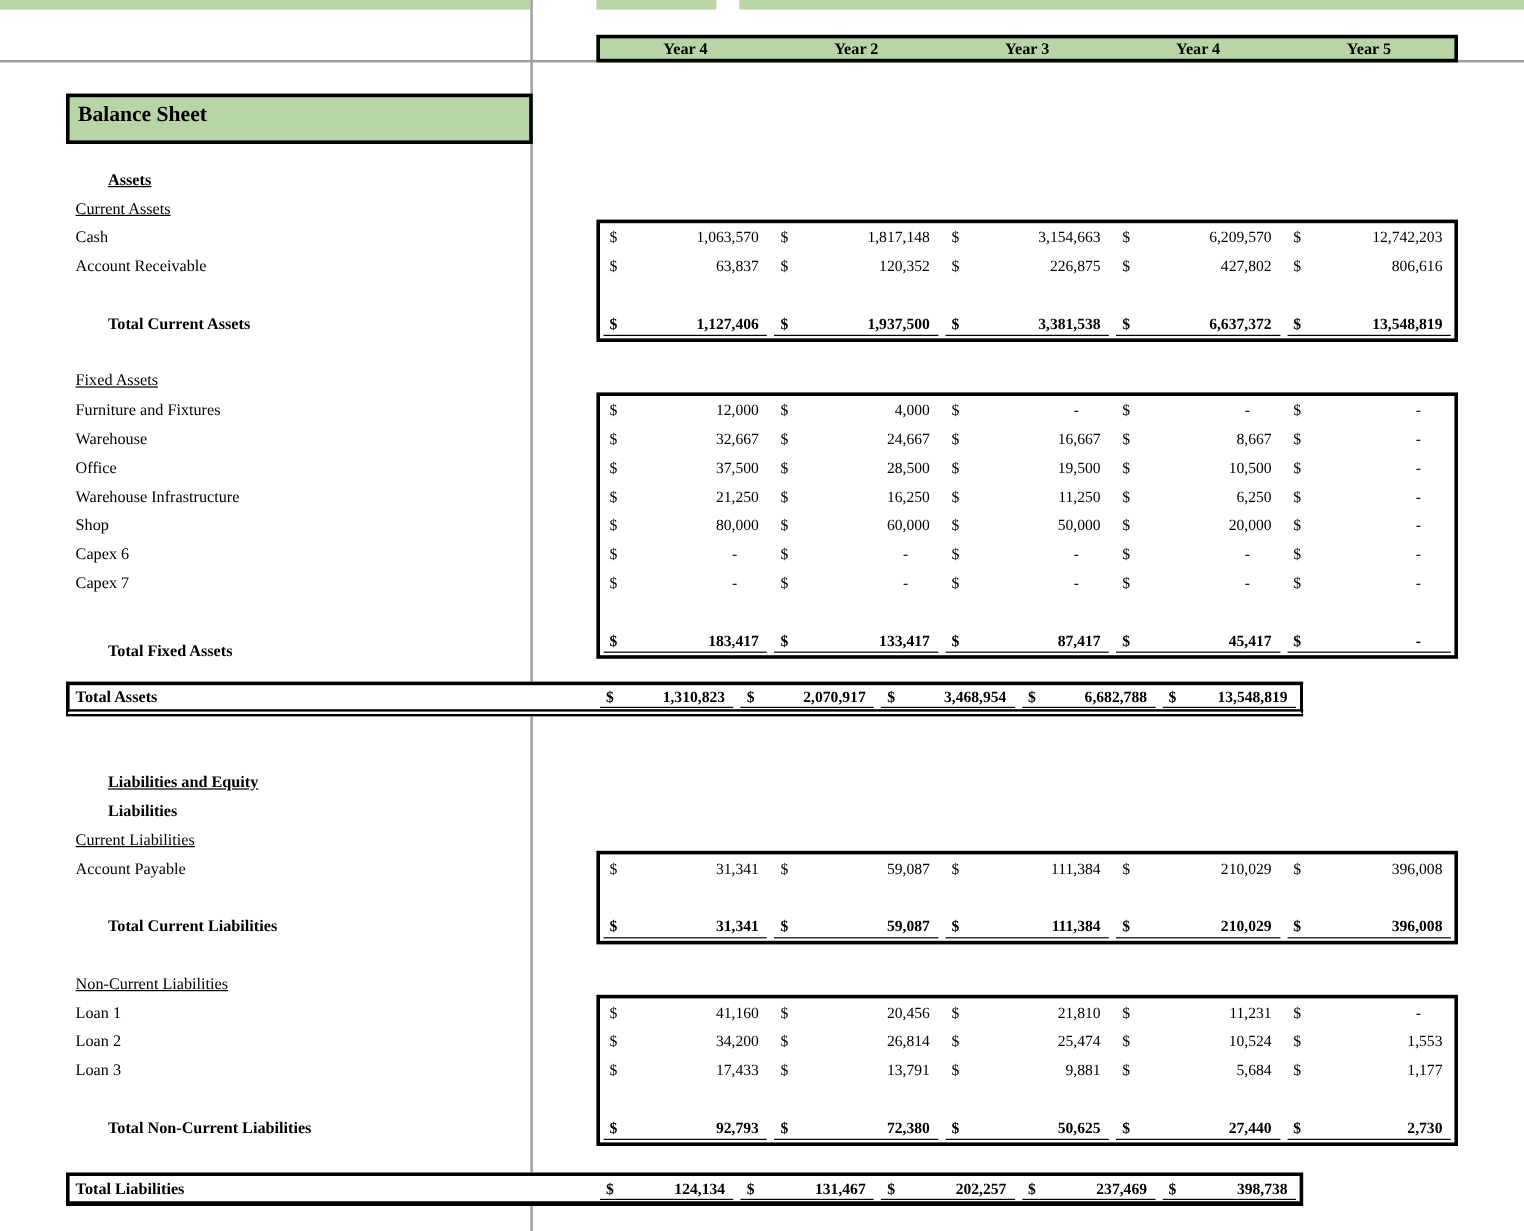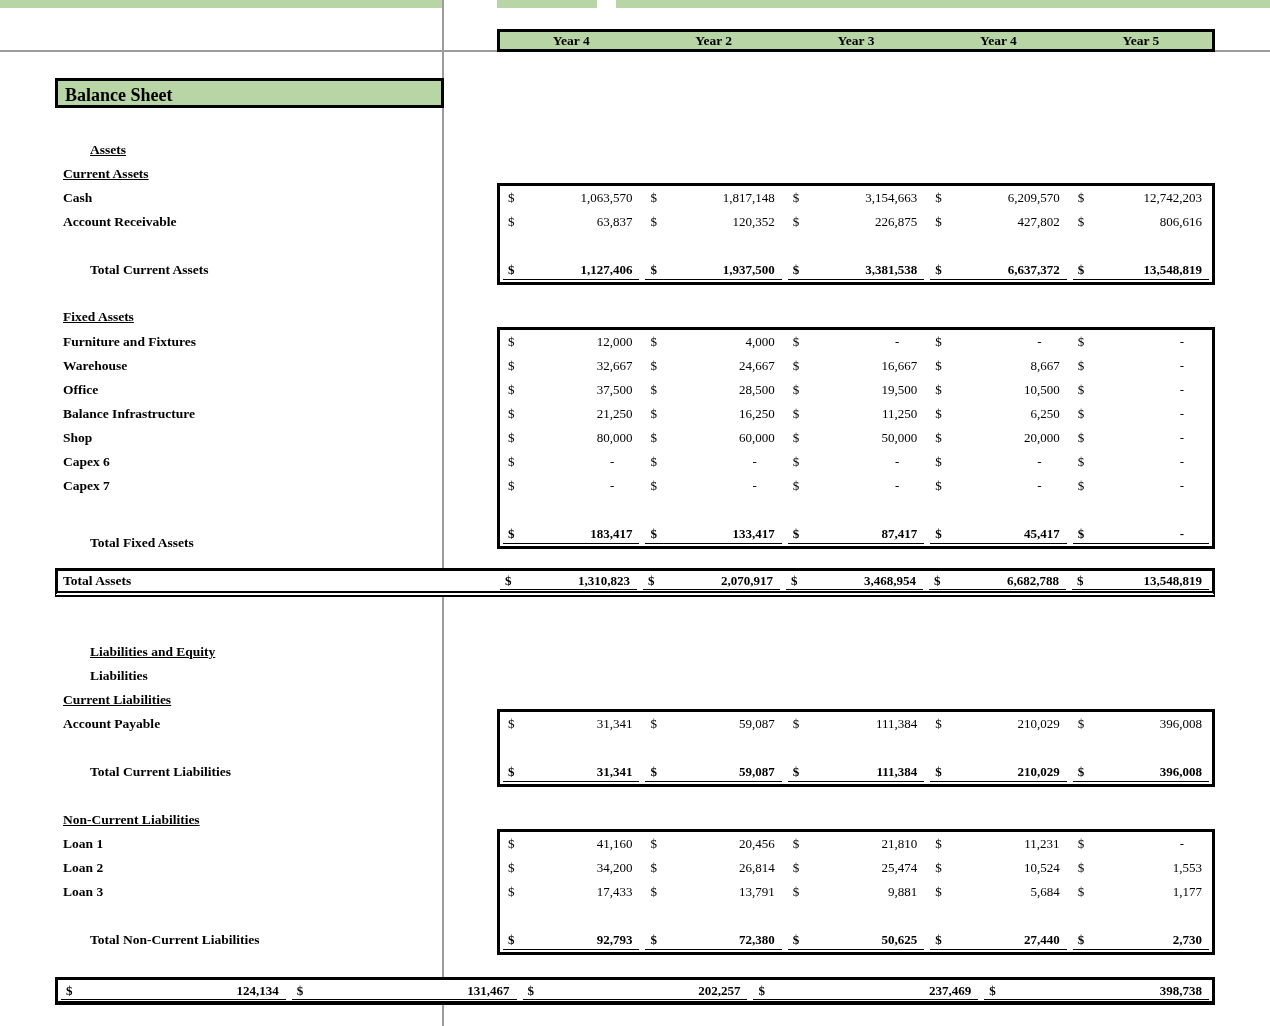--- a/index.html
+++ b/index.html
@@ -12,39 +12,39 @@
   .vline{position:absolute;left:442px;top:0;width:2px;height:1026px;background:var(--gray,#9c9c9c);z-index:1;}
   .hline{position:absolute;left:0;top:50px;width:1270px;height:2px;background:var(--gray,#9c9c9c);z-index:1;}
   
   .year-box{
     position:absolute;left:497px;top:29px;width:718px;height:23px;box-sizing:border-box;
     border:3px solid #000;background:var(--green,#b7d5a5);display:flex;z-index:3;
   }
   .year-cell{flex:1;text-align:center;font-weight:bold;font-size:13.5px;line-height:17px;}
   
   .title-box{
-    position:absolute;left:55px;top:78px;width:389px;height:30px;box-sizing:border-box;
+    position:absolute;left:55px;top:78px;width:389px;height:42px;box-sizing:border-box;
     border:3px solid #000;background:var(--green,#b7d5a5);z-index:3;
     font-weight:bold;font-size:18px;line-height:29px;padding-left:7px;
   }
   
-  .lab{position:absolute;left:63px;height:24px;line-height:24px;font-size:13.5px;white-space:nowrap;z-index:2;font-weight:bold;}
+  .lab{position:absolute;left:63px;height:24px;line-height:24px;font-size:13.5px;white-space:nowrap;z-index:2;}
   .b{font-weight:bold;margin-left:27px;}
   .u{text-decoration:underline;}
   
   .vbox{position:absolute;left:497px;width:718px;box-sizing:border-box;border:3px solid #000;background:#fff;z-index:2;}
   .vrow{display:flex;height:24px;}
   .vcell{flex:1;position:relative;font-size:13px;line-height:24px;}
   .vcell .cur{position:absolute;left:8px;}
   .vcell .amt{display:block;text-align:right;padding-right:10px;}
   .vcell.dash .amt{padding-right:28px;}
   .vrow.total{font-weight:bold;}
   .vrow.total .vcell::after{content:"";position:absolute;left:3px;right:3px;bottom:2px;border-bottom:1.6px solid #000;}
   
-  .tbox{position:absolute;left:55px;width:1160px;box-sizing:border-box;background:#fff;z-index:2;display:flex;}
+  .tbox{position:absolute;left:55px;width:1031px;box-sizing:border-box;background:#fff;z-index:2;display:flex;}
   .tbox-assets{top:568px;height:29px;border:3px solid #000;border-bottom:6px double #000;line-height:20px;}
   .tbox-liab{top:977px;height:28px;border:3px solid #000;border-bottom:4px solid #000;line-height:21px;}
   .tlabel{width:439px;font-weight:bold;font-size:13.5px;padding-left:5px;box-sizing:border-box;}
   .tvalues{flex:1;}
   .tbox .vrow{height:100%;}
   .tbox .vcell{line-height:inherit;}
   .tbox .vrow.total .vcell::after{bottom:1px;}
 </style>
 </head>
 <body>
@@ -71,21 +71,21 @@
   <div class="lab b u" style="top:138px">Assets</div>
   <div class="lab u" style="top:162px">Current Assets</div>
   <div class="lab" style="top:186px">Cash</div>
   <div class="lab" style="top:210px">Account Receivable</div>
   <div class="lab b" style="top:258px">Total Current Assets</div>
 
   <div class="lab u" style="top:305px">Fixed Assets</div>
   <div class="lab" style="top:330px">Furniture and Fixtures</div>
   <div class="lab" style="top:354px">Warehouse</div>
   <div class="lab" style="top:378px">Office</div>
-  <div class="lab" style="top:402px">Balance Infrastructure</div>
+  <div class="lab" style="top:402px">Warehouse Infrastructure</div>
   <div class="lab" style="top:426px">Shop</div>
   <div class="lab" style="top:450px">Capex 6</div>
   <div class="lab" style="top:474px">Capex 7</div>
   <div class="lab b" style="top:531px">Total Fixed Assets</div>
 
   <div class="lab b u" style="top:640px">Liabilities and Equity</div>
   <div class="lab b" style="top:664px">Liabilities</div>
   <div class="lab u" style="top:688px">Current Liabilities</div>
   <div class="lab" style="top:712px">Account Payable</div>
   <div class="lab b" style="top:760px">Total Current Liabilities</div>
@@ -529,20 +529,21 @@
           </div>
           <div class="vcell">
             <span class="cur">$</span>
             <span class="amt">13,548,819</span>
           </div>
         </div>
       </div>
   </div>
 
   <div class="tbox tbox-liab">
+    <div class="tlabel">Total Liabilities</div>
     <div class="tvalues">
         <div class="vrow total">
           <div class="vcell">
             <span class="cur">$</span>
             <span class="amt">124,134</span>
           </div>
           <div class="vcell">
             <span class="cur">$</span>
             <span class="amt">131,467</span>
           </div>

